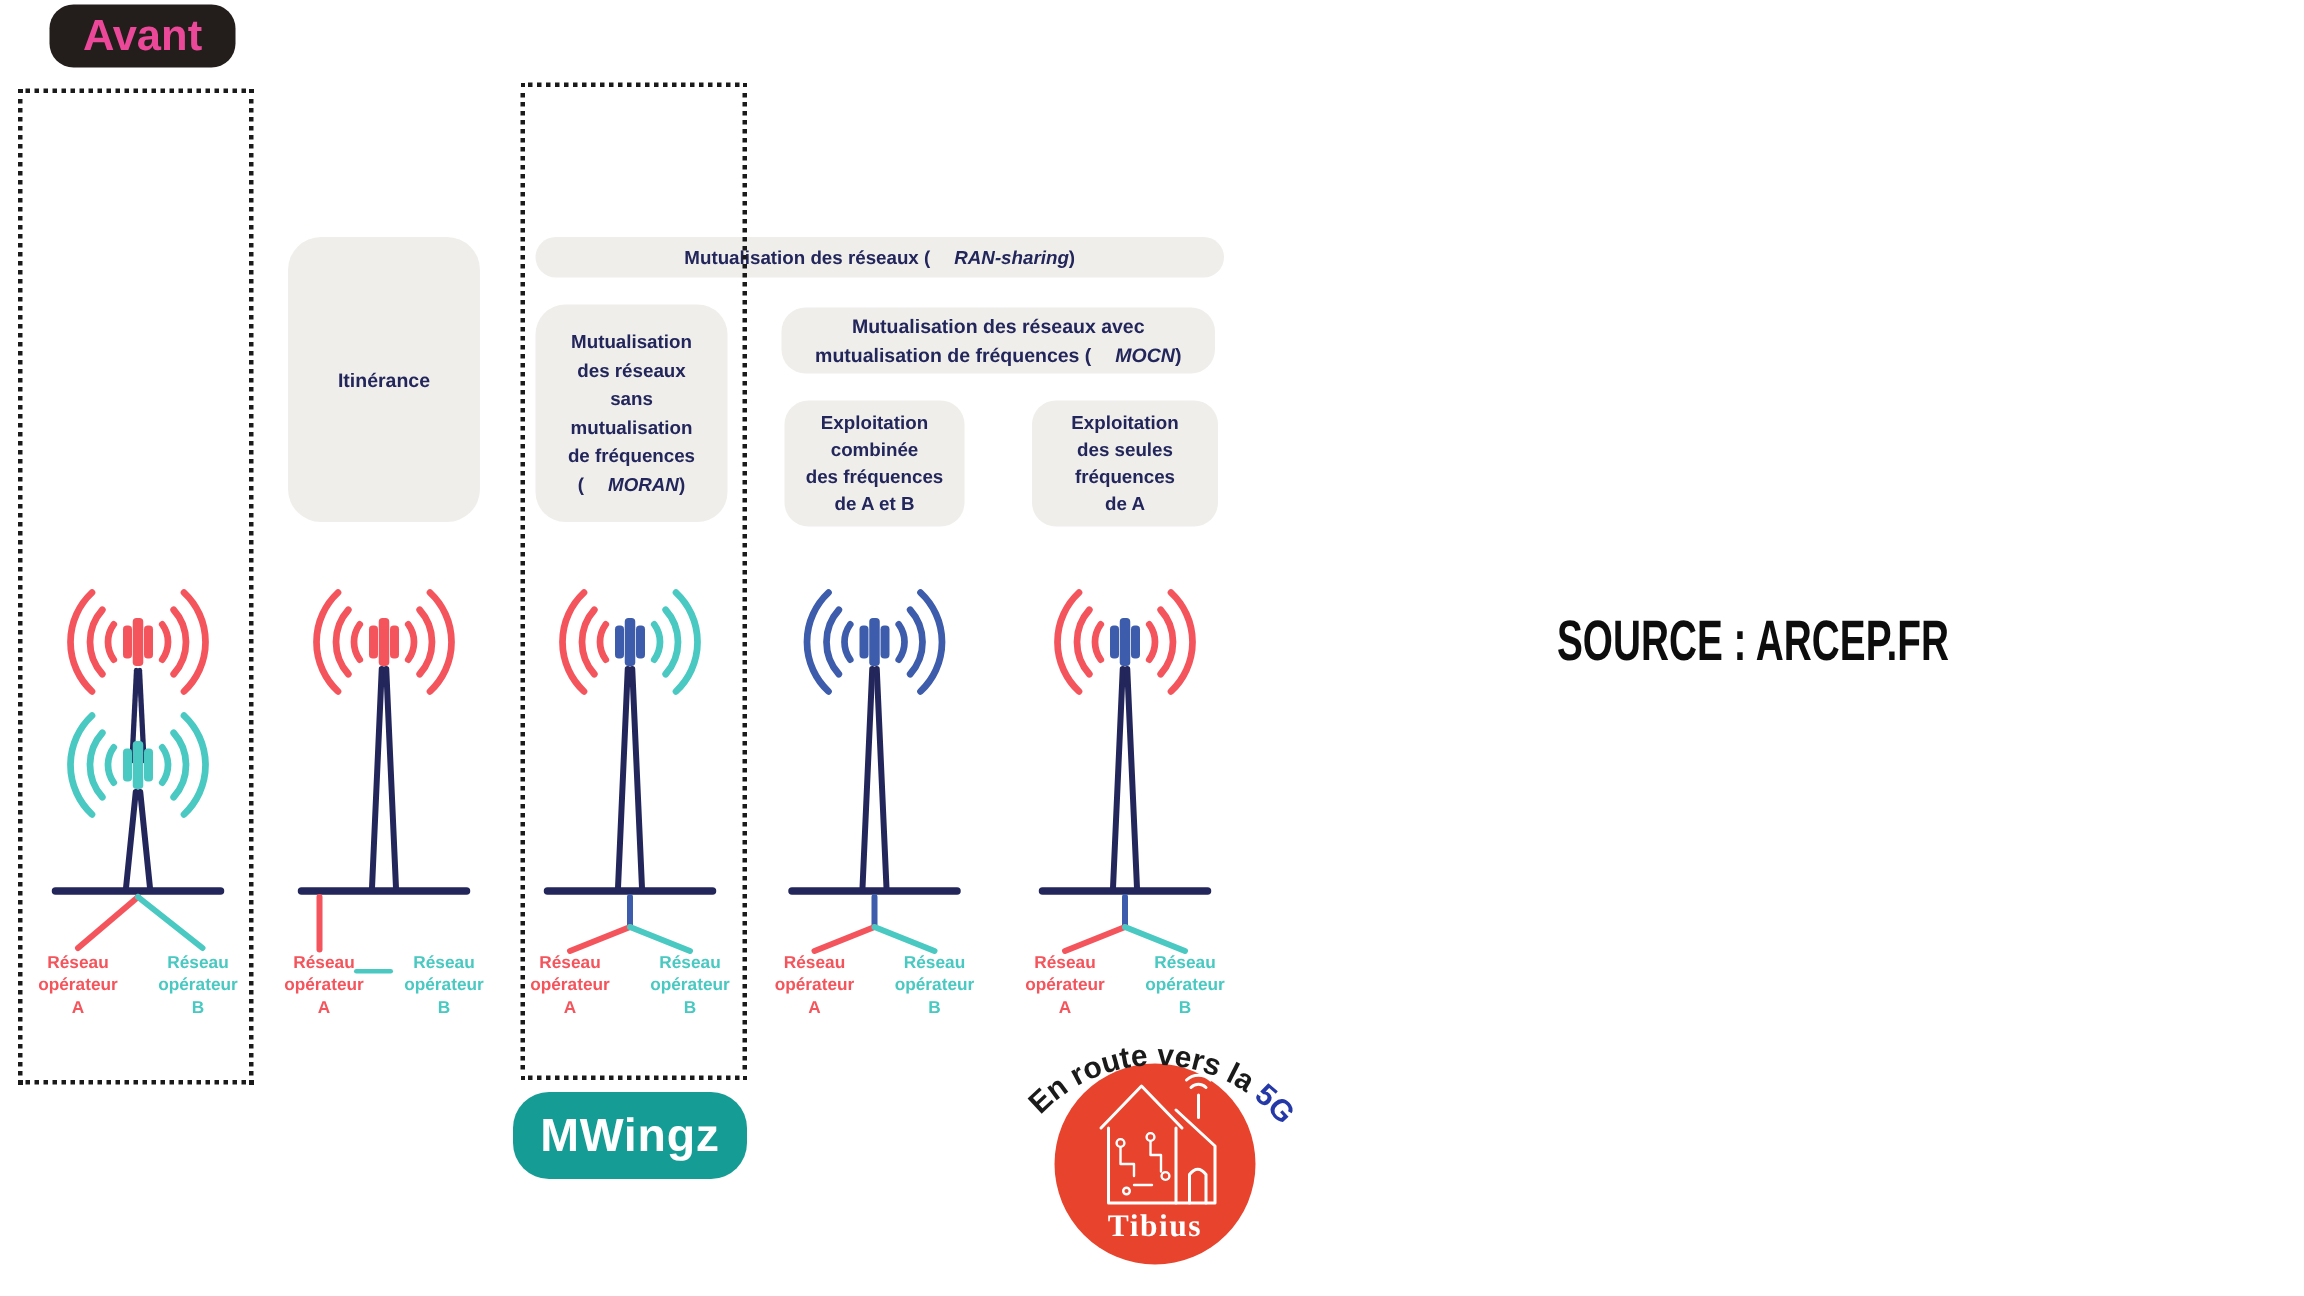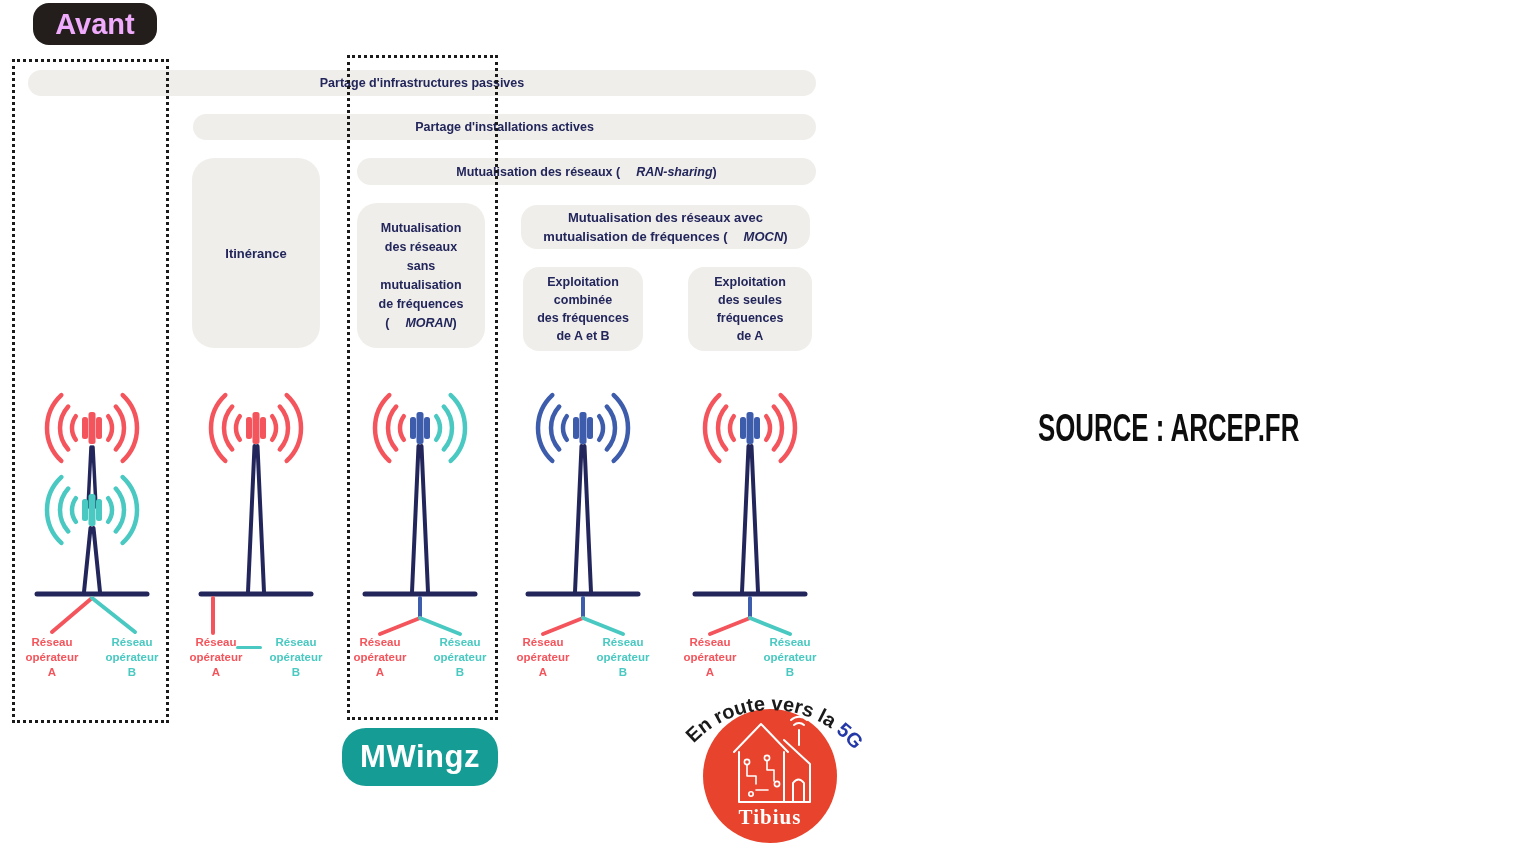--- a/index.html
+++ b/index.html
@@ -2,21 +2,21 @@
 <html style="--red: #F4555C; --teal: #49C9C1; --navy: #23265B; --blue: #3D5CAB; --gray: #EFEEEA; --mwingz: #159C94; --tibius_red: #E8432C; --fiveg_blue: #2438A8;"><head>
 <meta charset="utf-8">
 <style>
   html,body{margin:0;padding:0;background:#ffffff;}
   #stage{position:relative;width:1536px;height:864px;background:#ffffff;overflow:hidden;
          font-family:"Liberation Sans", sans-serif;}
   .title{position:absolute;left:178px;top:11px;font-size:17.5px;font-weight:bold;
          letter-spacing:.3px;color:var(--navy);}
   .avant{position:absolute;left:33px;top:3px;width:124px;height:42px;background:#231e1c;
          border-radius:16px;display:flex;align-items:center;justify-content:center;
-         color:#f0abfc;font-size:29px;font-weight:bold;}
+         color:#ec4899;font-size:29px;font-weight:bold;}
   .dotted{position:absolute;border:3px dotted #1a1a1a;background:transparent;z-index:5;}
   .graybox{position:absolute;background:var(--gray);color:var(--navy);font-weight:bold;
            display:flex;flex-direction:column;align-items:center;justify-content:center;
            text-align:center;}
   .bar{border-radius:14px;font-size:12.5px;flex-direction:row;}
   .bar em,.graybox em{font-style:italic;margin-left:16px;}
   #bar-passives{left:28px;top:70px;width:788px;height:26px;}
   #bar-actives{left:193px;top:114px;width:623px;height:26px;}
   #bar-ran{left:357px;top:158px;width:459px;height:27px;}
   #box-itinerance{left:192px;top:158px;width:128px;height:190px;border-radius:22px;font-size:13px;}
@@ -45,26 +45,20 @@
 </head>
 <body>
 
 <div id="stage">
 
   <div class="avant">Avant</div>
 
   <div class="dotted" style="left:12px;top:59px;width:151px;height:658px;"></div>
   <div class="dotted" style="left:347px;top:55px;width:145px;height:659px;"></div>
 
-  <div class="graybox bar" id="bar-passives">
-    <span>Partage d'infrastructures passives</span>
-  </div>
-  <div class="graybox bar" id="bar-actives">
-    <span>Partage d'installations actives</span>
-  </div>
   <div class="graybox bar" id="bar-ran">
     <span><span>Mutualisation des réseaux (</span><em>RAN-sharing</em><span>)</span></span>
   </div>
 
   <div class="graybox" id="box-itinerance">
     <span>Itinérance</span>
   </div>
   <div class="graybox" id="box-moran">
     <div>Mutualisation</div>
     <div>des réseaux</div>

